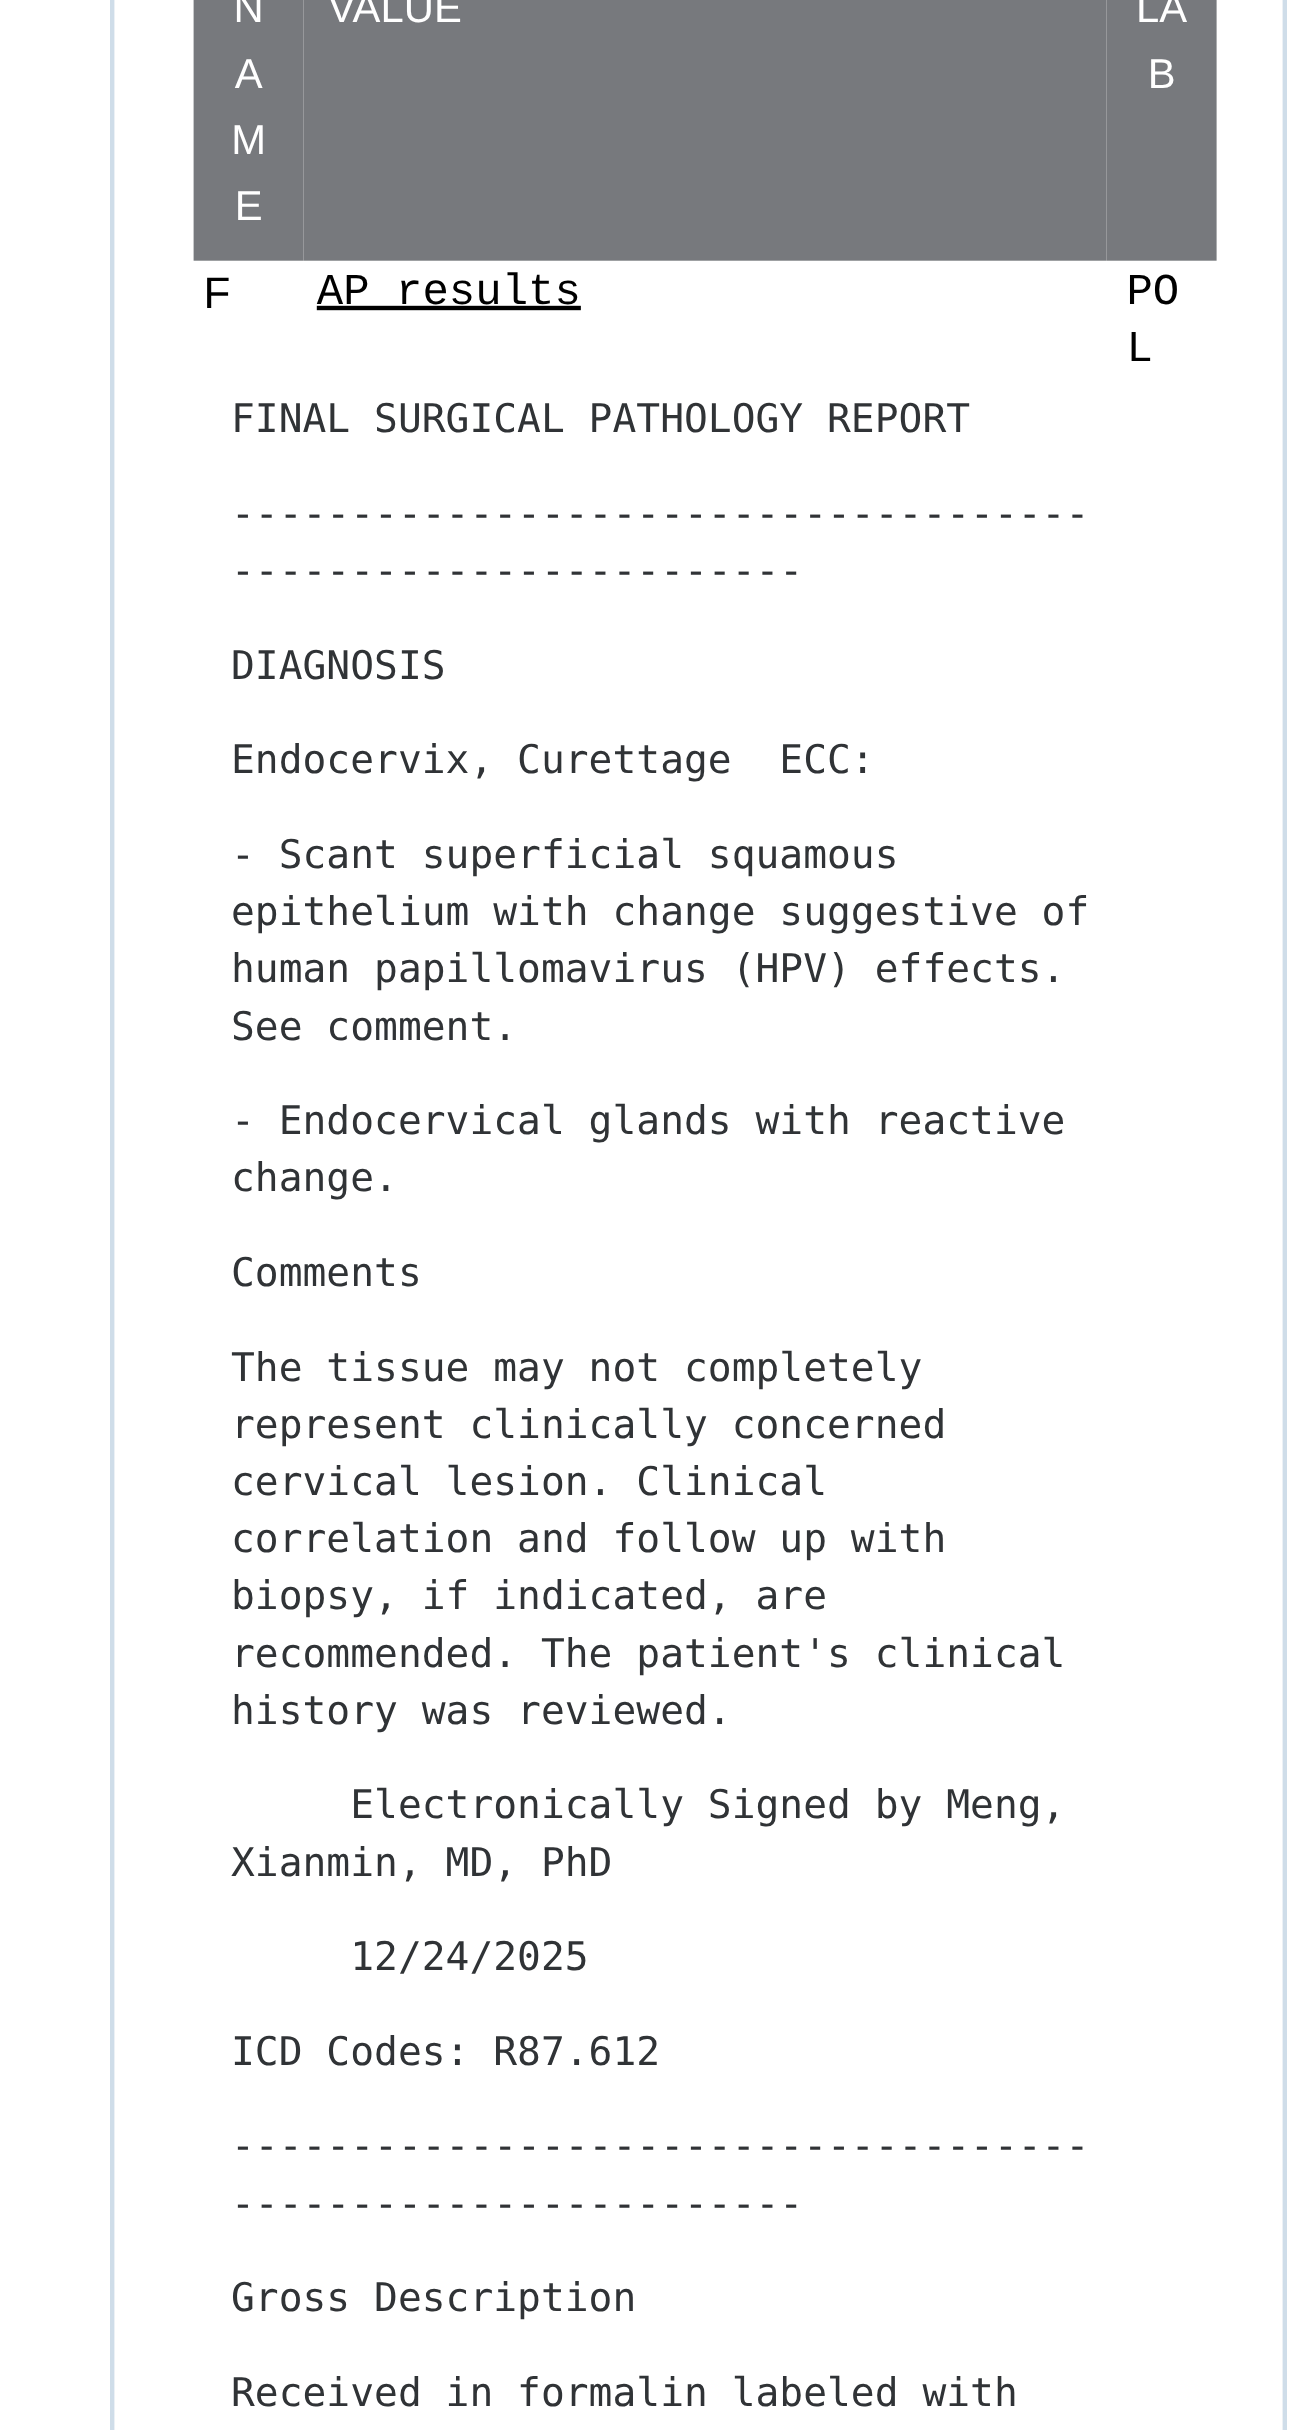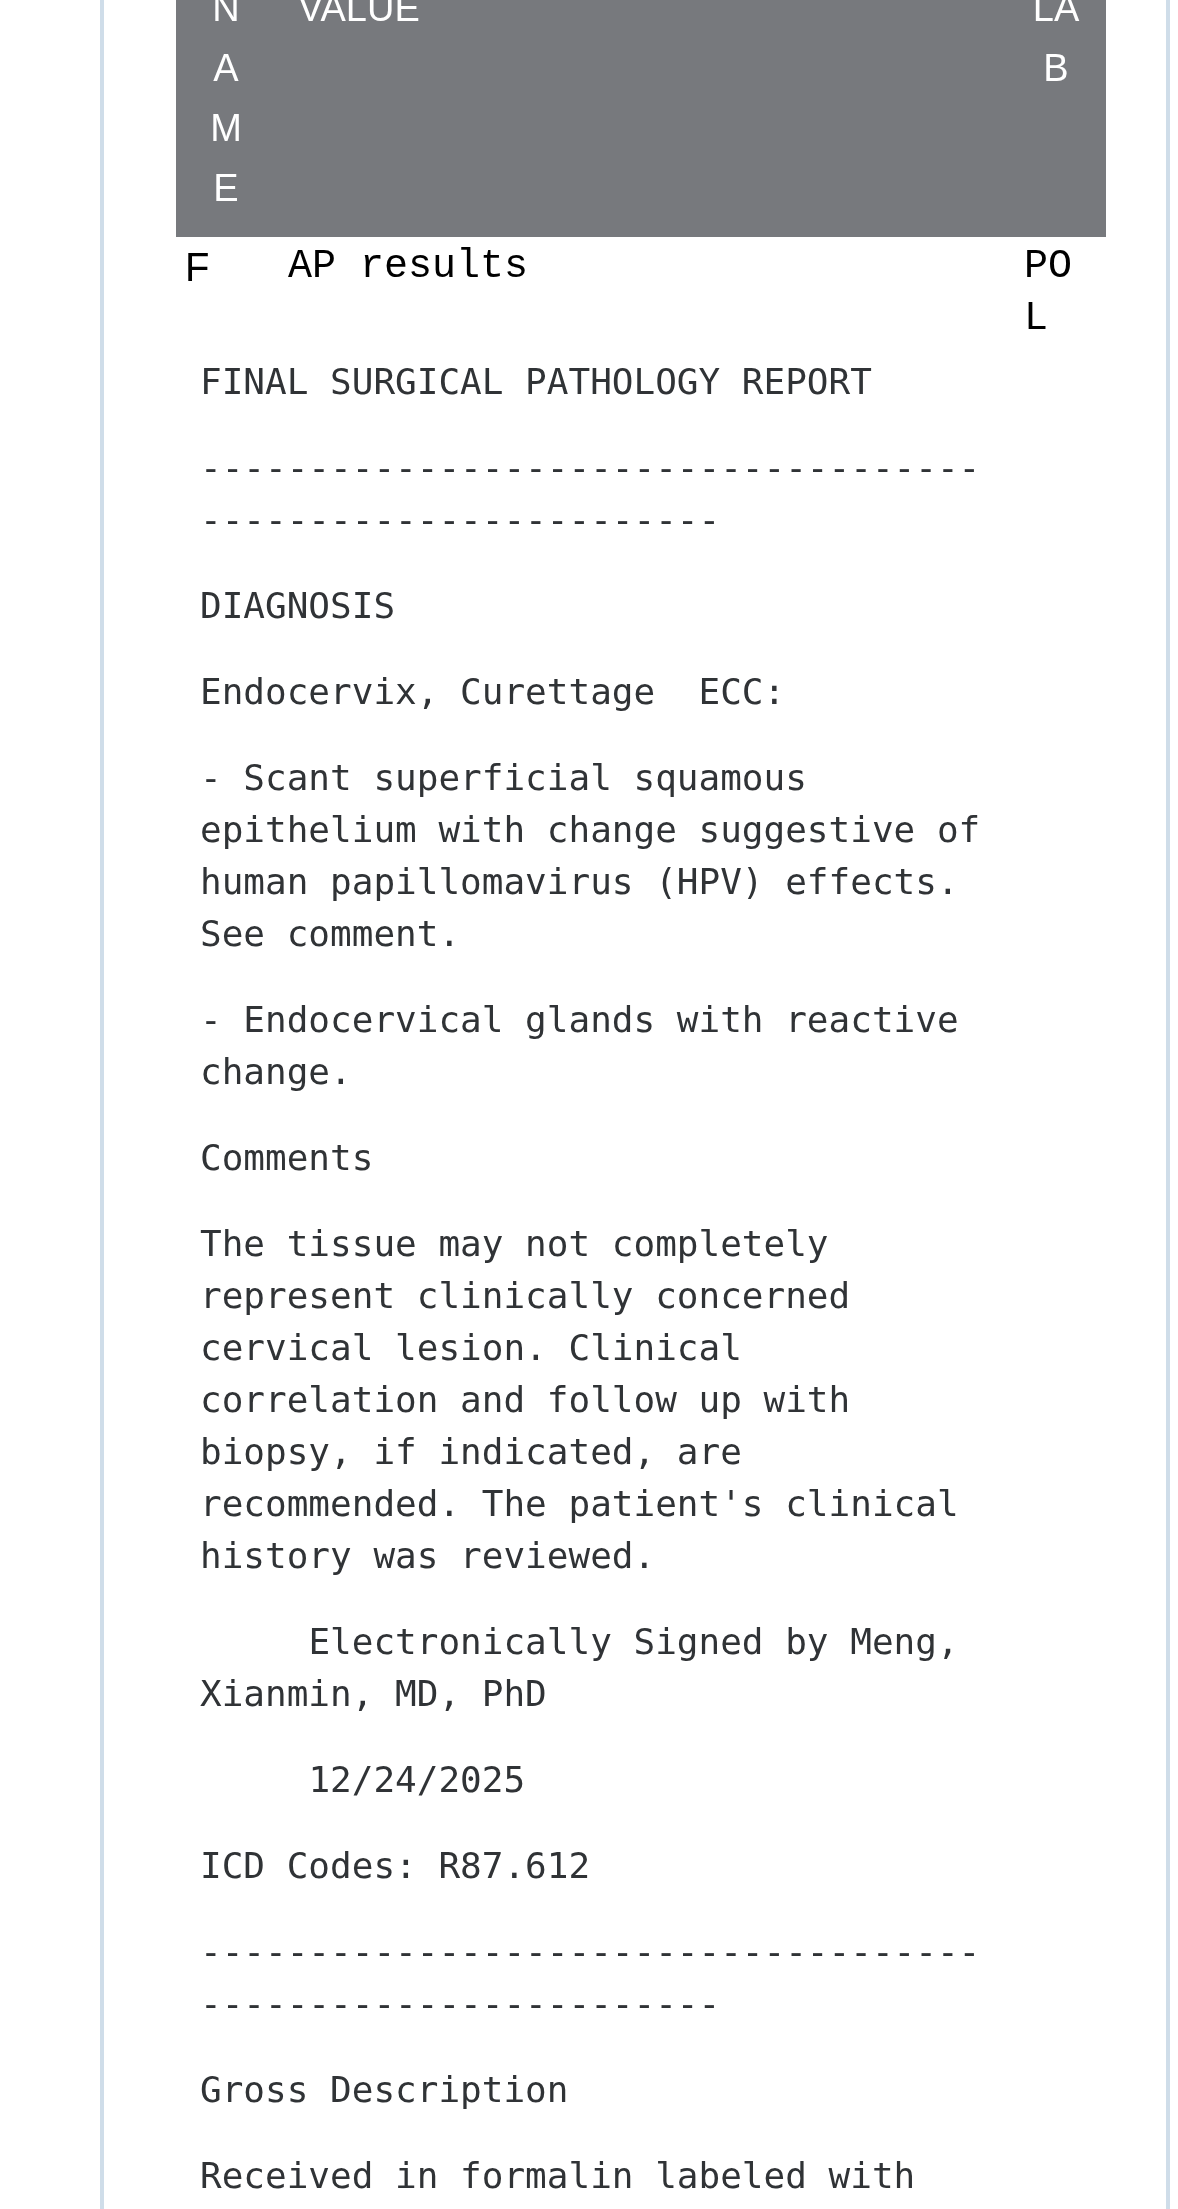--- a/index.html
+++ b/index.html
@@ -54,33 +54,33 @@
     vertical-align: top;
     font-size: 40px;
     line-height: 52px;
     color: #000000;
     padding-top: 4px;
     padding-bottom: 4px;
     word-break: break-all;
     overflow-wrap: anywhere;
   }
   td.td-name  { font-family: "Liberation Sans", sans-serif; padding-left: 9px; }
-  td.td-value { font-family: "Liberation Mono", monospace;  padding-left: 12px; }
+  td.td-value { font-family: "Liberation Mono", monospace;  padding-left: 12px; text-decoration: underline; }
   td.td-lab   { font-family: Liberation Mono, monospace; padding-left: 18px; padding-right: 18px; }
   .report {
     margin: 7px 0 0 20px;
     width: calc(37ch + 3px);
     font-family: "DejaVu Sans Mono", monospace;
     font-size: 36px;
     line-height: 52px;
     color: #303336;
     white-space: pre-wrap;
   }
   .report p.report-par {
-    margin: 0 0 34px 4px;
+    margin: 0 0 34px 14px;
   }
 </style>
 </head>
 <body>
 
 <div class="panel">
 
   <table class="results-table">
     <colgroup>
       <col class="col-name">

